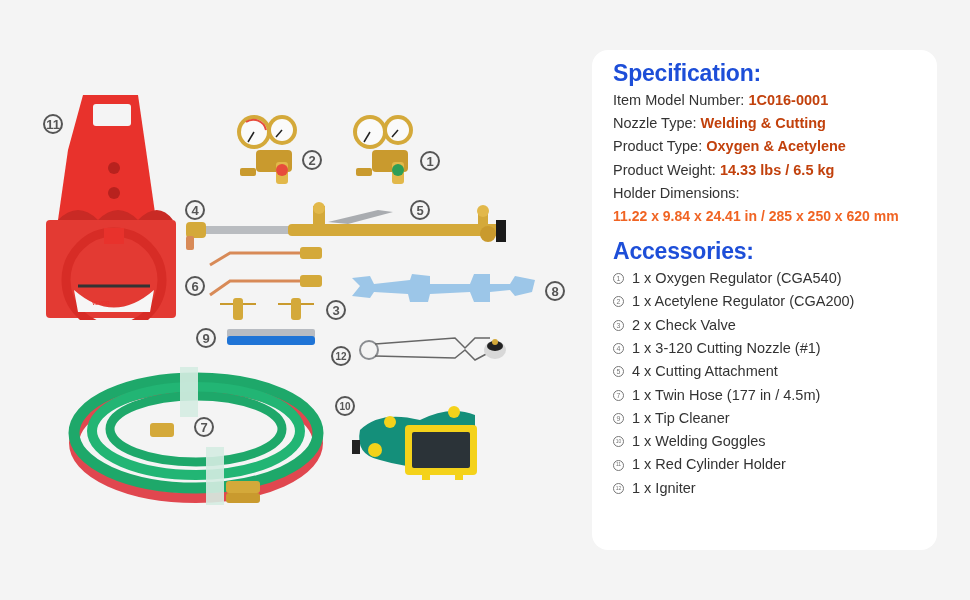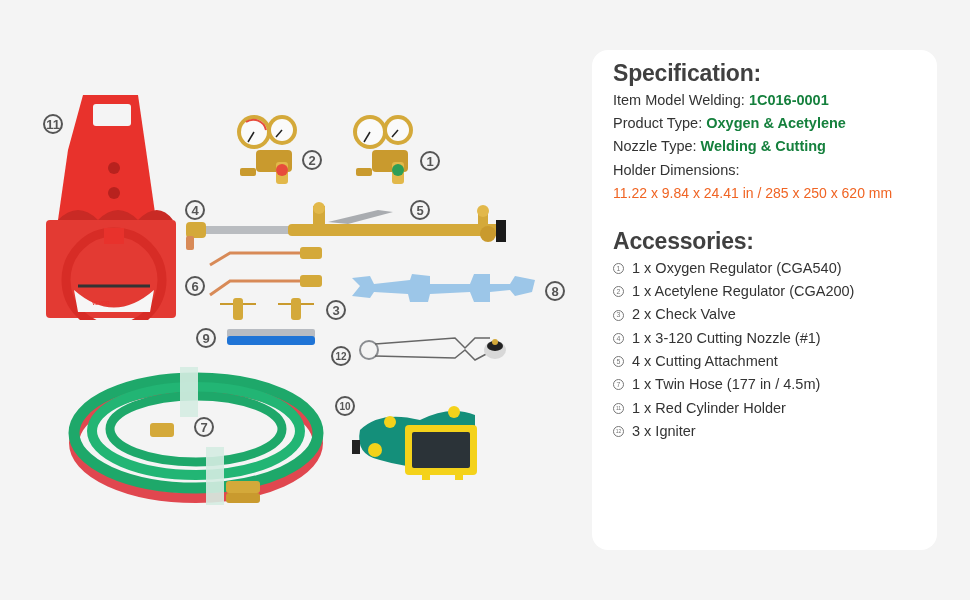--- a/index.html
+++ b/index.html
@@ -19,27 +19,27 @@
   .callout.small { font-size: 10px; }
   .abs { position: absolute; }
 
   
   .card {
     position: absolute; left: 592px; top: 50px; width: 345px; height: 500px;
     background: #ffffff; border-radius: 16px;
     box-sizing: border-box; padding: 10px 0 0 21px;
   }
   .h2 {
-    color: #404040; font-weight: bold; font-size: 23px; line-height: 26px;
+    color: #1d4ed8; font-weight: bold; font-size: 23px; line-height: 26px;
     margin: 0 0 3px 0; letter-spacing: -0.2px;
   }
   .spec-row { font-size: 14.5px; color: #333; line-height: 23.2px; white-space: nowrap; }
-  .spec-row .v { color: #15803d; font-weight: bold; }
-  .spec-dim { color: #f06423; font-weight: normal; font-size: 14px; line-height: 23px; white-space: nowrap; }
-  .acc-title { margin-top: 23px; }
+  .spec-row .v { color: #c2410c; font-weight: bold; }
+  .spec-dim { color: #f06423; font-weight: bold; font-size: 14px; line-height: 23px; white-space: nowrap; }
+  .acc-title { margin-top: 10px; }
   .acc-list { list-style: none; padding: 0; margin: 0; }
   .acc-item { display: flex; align-items: center; font-size: 14.5px; color: #333; line-height: 23.3px; white-space: nowrap; }
   .acc-num {
     width: 11px; height: 11px; border-radius: 50%; border: 1px solid #777;
     color: #777; font-size: 7px; display: inline-flex; align-items: center; justify-content: center;
     margin-right: 8px; box-sizing: border-box; flex-shrink: 0;
   }
 </style>
 </head>
 <body>
@@ -167,30 +167,34 @@
   <span class="callout" style="left:196px;top:328px">9</span>
   <span class="callout small" style="left:331px;top:346px">12</span>
   <span class="callout small" style="left:335px;top:396px">10</span>
   <span class="callout" style="left:194px;top:417px">7</span>
 </div>
 
 <div class="card">
   <div class="h2">Specification:</div>
 
   <div class="spec-row">
-    <span>Item Model Welding:</span>
+    <span>Item Model Number:</span>
     <span class="v">1C016-0001</span>
+  </div>
+  <div class="spec-row">
+    <span>Nozzle Type:</span>
+    <span class="v">Welding &amp; Cutting</span>
   </div>
   <div class="spec-row">
     <span>Product Type:</span>
     <span class="v">Oxygen &amp; Acetylene</span>
   </div>
   <div class="spec-row">
-    <span>Nozzle Type:</span>
-    <span class="v">Welding &amp; Cutting</span>
+    <span>Product Weight:</span>
+    <span class="v">14.33 lbs / 6.5 kg</span>
   </div>
   <div class="spec-row">Holder Dimensions:</div>
   <div class="spec-dim">11.22 x 9.84 x 24.41 in / 285 x 250 x 620 mm</div>
 
   <div class="h2 acc-title">Accessories:</div>
   <ul class="acc-list">
     <li class="acc-item">
         <span class="acc-num">1</span>
         <span>1 x Oxygen Regulator (CGA540)</span>
       </li>
@@ -208,21 +212,29 @@
       </li>
     <li class="acc-item">
         <span class="acc-num">5</span>
         <span>4 x Cutting Attachment</span>
       </li>
     <li class="acc-item">
         <span class="acc-num">7</span>
         <span>1 x Twin Hose (177 in / 4.5m)</span>
       </li>
     <li class="acc-item">
+        <span class="acc-num">9</span>
+        <span>1 x Tip Cleaner</span>
+      </li>
+    <li class="acc-item">
+        <span class="acc-num" style="font-size:5px">10</span>
+        <span>1 x Welding Goggles</span>
+      </li>
+    <li class="acc-item">
         <span class="acc-num" style="font-size:5px">11</span>
         <span>1 x Red Cylinder Holder</span>
       </li>
     <li class="acc-item">
         <span class="acc-num" style="font-size:5px">12</span>
-        <span>3 x Igniter</span>
+        <span>1 x Igniter</span>
       </li>
   </ul>
 </div>
 
 </body></html>

